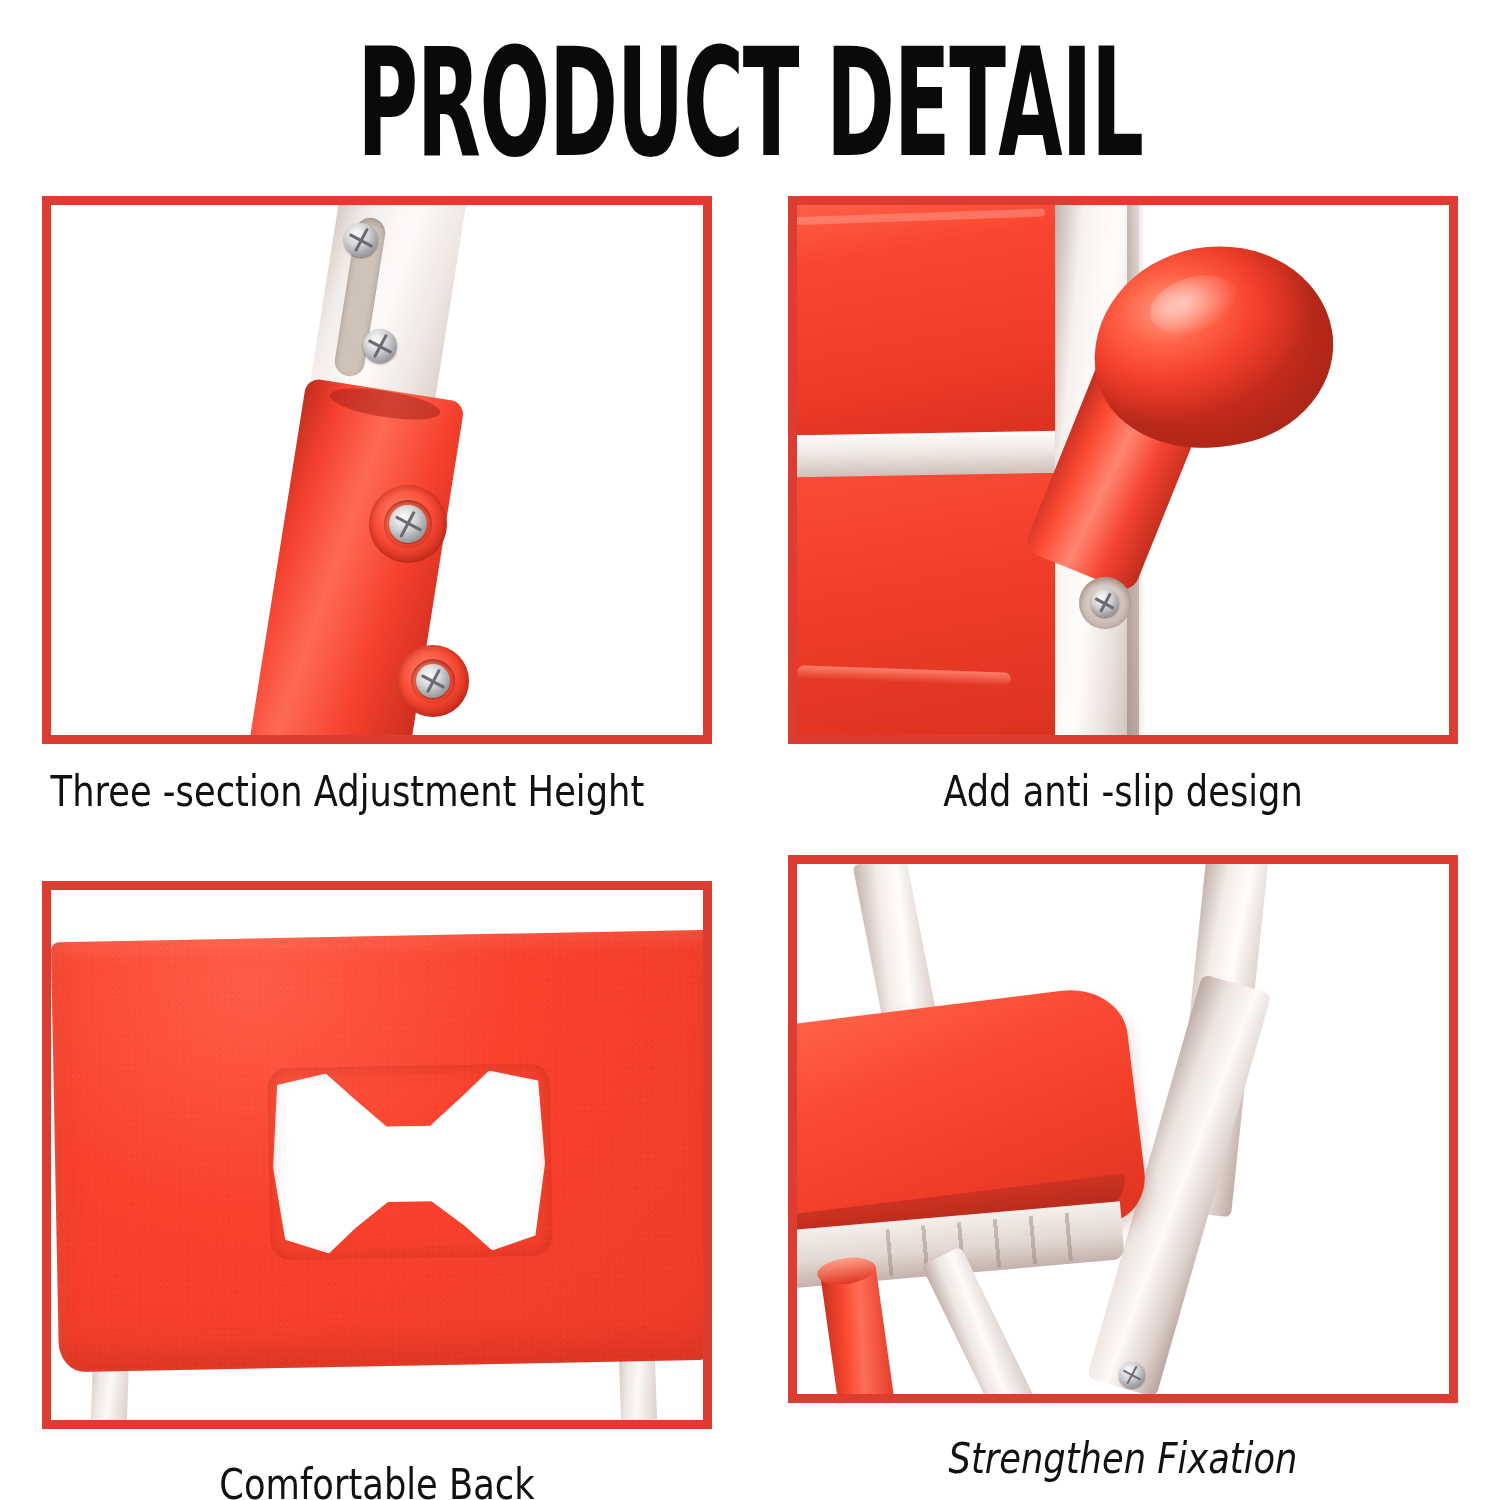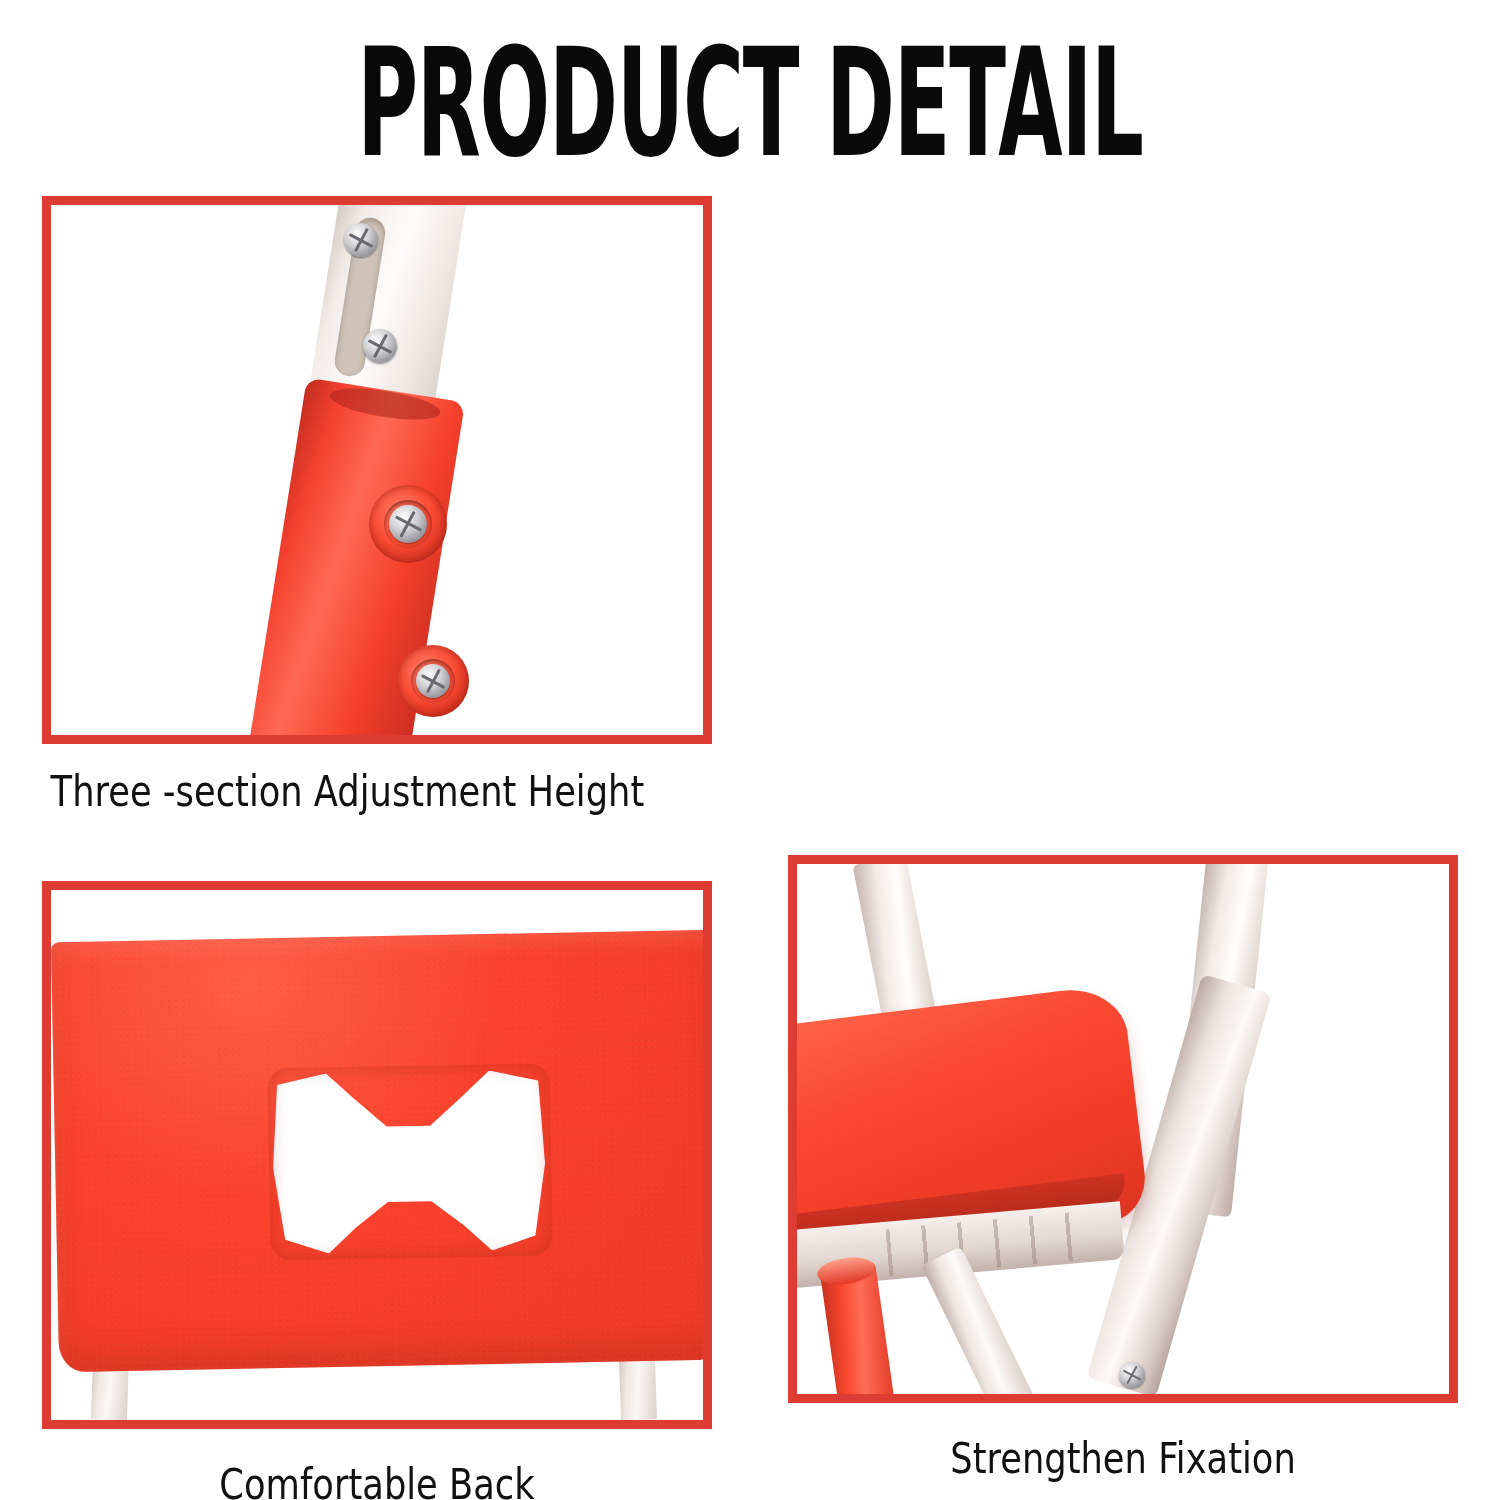--- a/index.html
+++ b/index.html
@@ -41,21 +41,21 @@
     width: 1416px;
     height: 1200px;
   }
   .cell {
     position: absolute;
     width: 670px;
   }
   .cell.c1 { left: 0px;   top: 0px; }
   .cell.c2 { left: 746px; top: 0px; }
   .cell.c3 { left: 0px;   top: 685px; }
-  .cell.c4 { left: 746px; top: 659px; }
+  .cell.c4 { left: 746px; top: 659px; font-style: italic; }
 
   .frame {
     position: relative;
     width: 670px;
     height: 548px;
     border: 9px solid #dd3c33;
     box-sizing: border-box;
     background: #ffffff;
     overflow: hidden;
   }
@@ -425,20 +425,38 @@
             <div class="boss-ring">
                 <span class="screw-silver"></span>
               </div>
           </div>
         </div>
       </div>
     </div>
     <div class="caption">Three -section Adjustment Height</div>
   </div>
 
+  <div class="cell c2">
+    <div class="frame">
+      <div class="photo">
+        <div class="p2-backrest"></div>
+        <div class="p2-seatpanel"></div>
+        <div class="p2-crossbar"></div>
+        <div class="p2-post"></div>
+        <div class="p2-post-shadow"></div>
+        <div class="p2-cap-stem"></div>
+        <div class="p2-cap-ball"></div>
+        <div class="p2-cap-gloss"></div>
+        <div class="p2-screw-well">
+          <span class="screw-silver"></span>
+        </div>
+      </div>
+    </div>
+    <div class="caption">Add anti -slip design</div>
+  </div>
 
   <div class="cell c3">
     <div class="frame">
       <div class="photo">
         <div class="p3-leg-l"></div>
         <div class="p3-leg-r"></div>
         <div class="p3-back"></div>
         <div class="p3-cut"></div>
         <div class="p3-cut-shadow"></div>
       </div>

